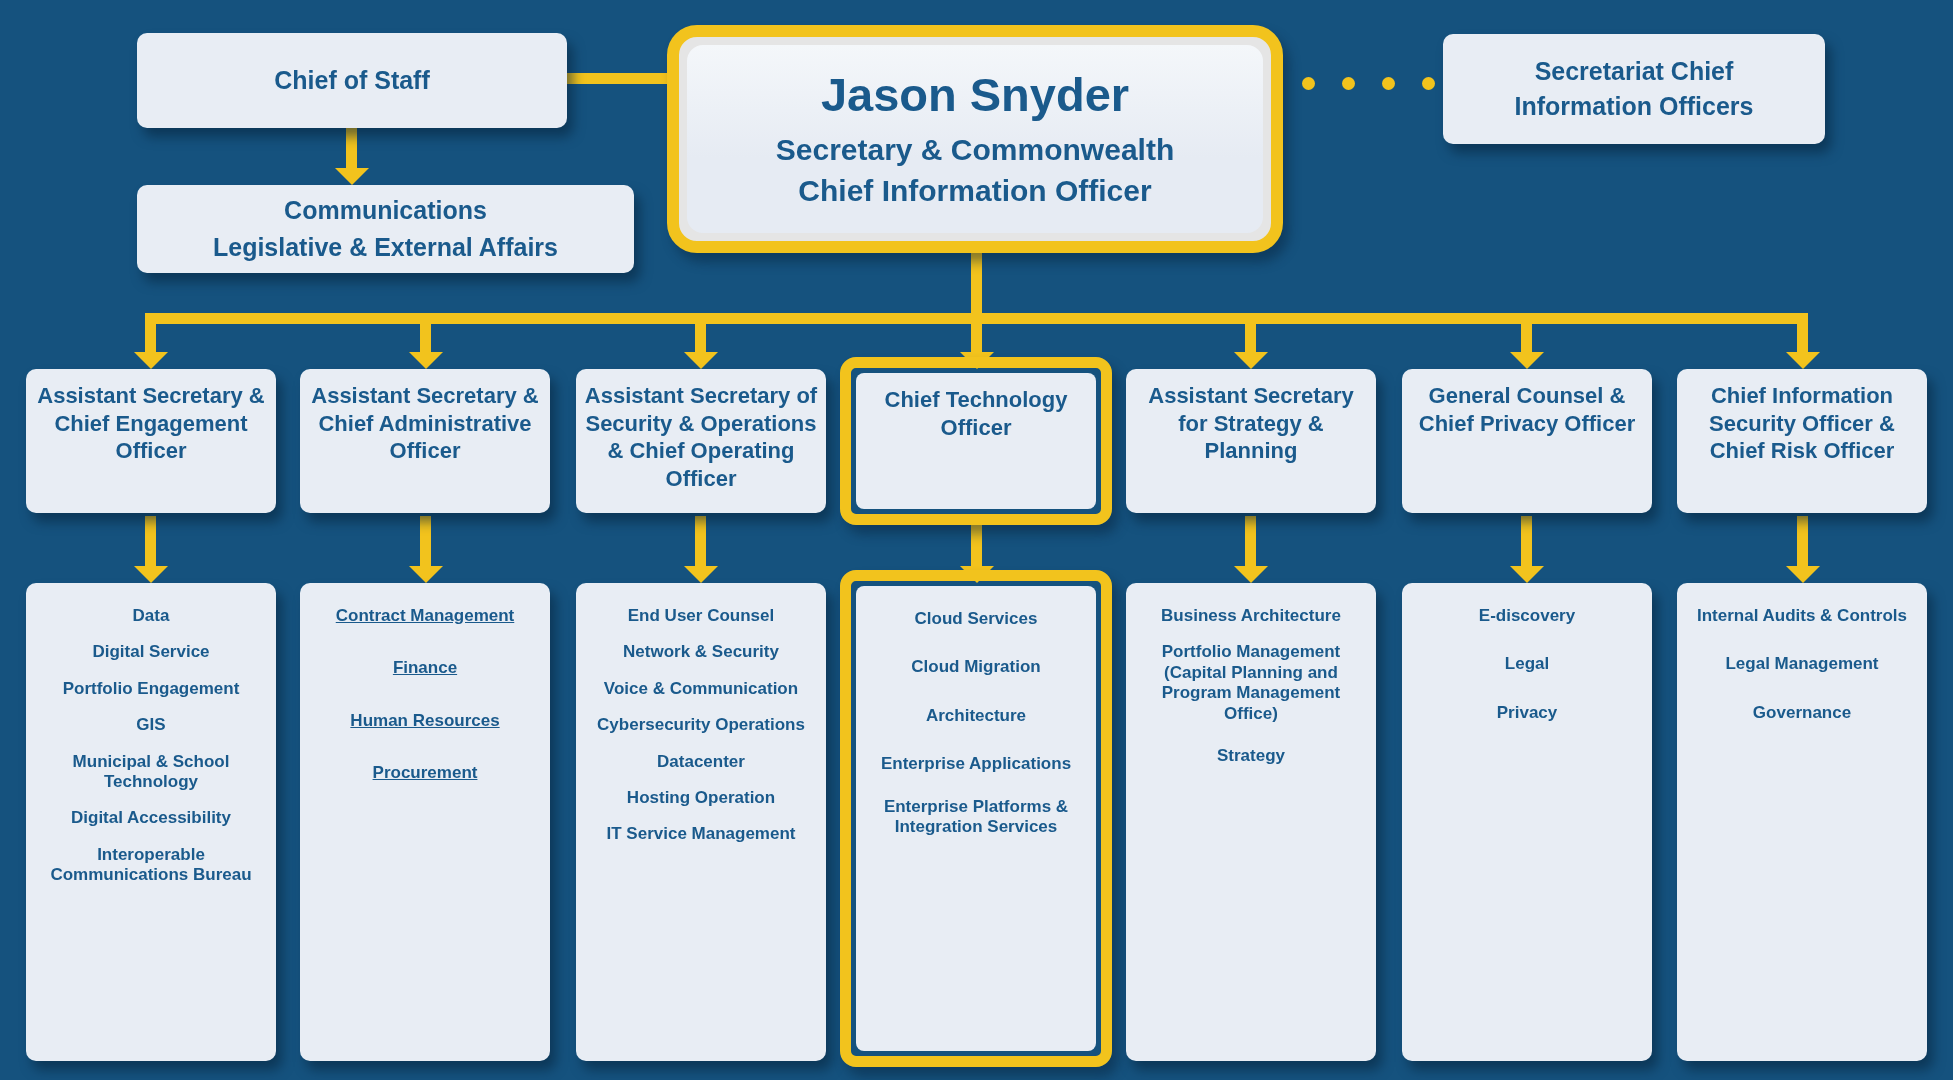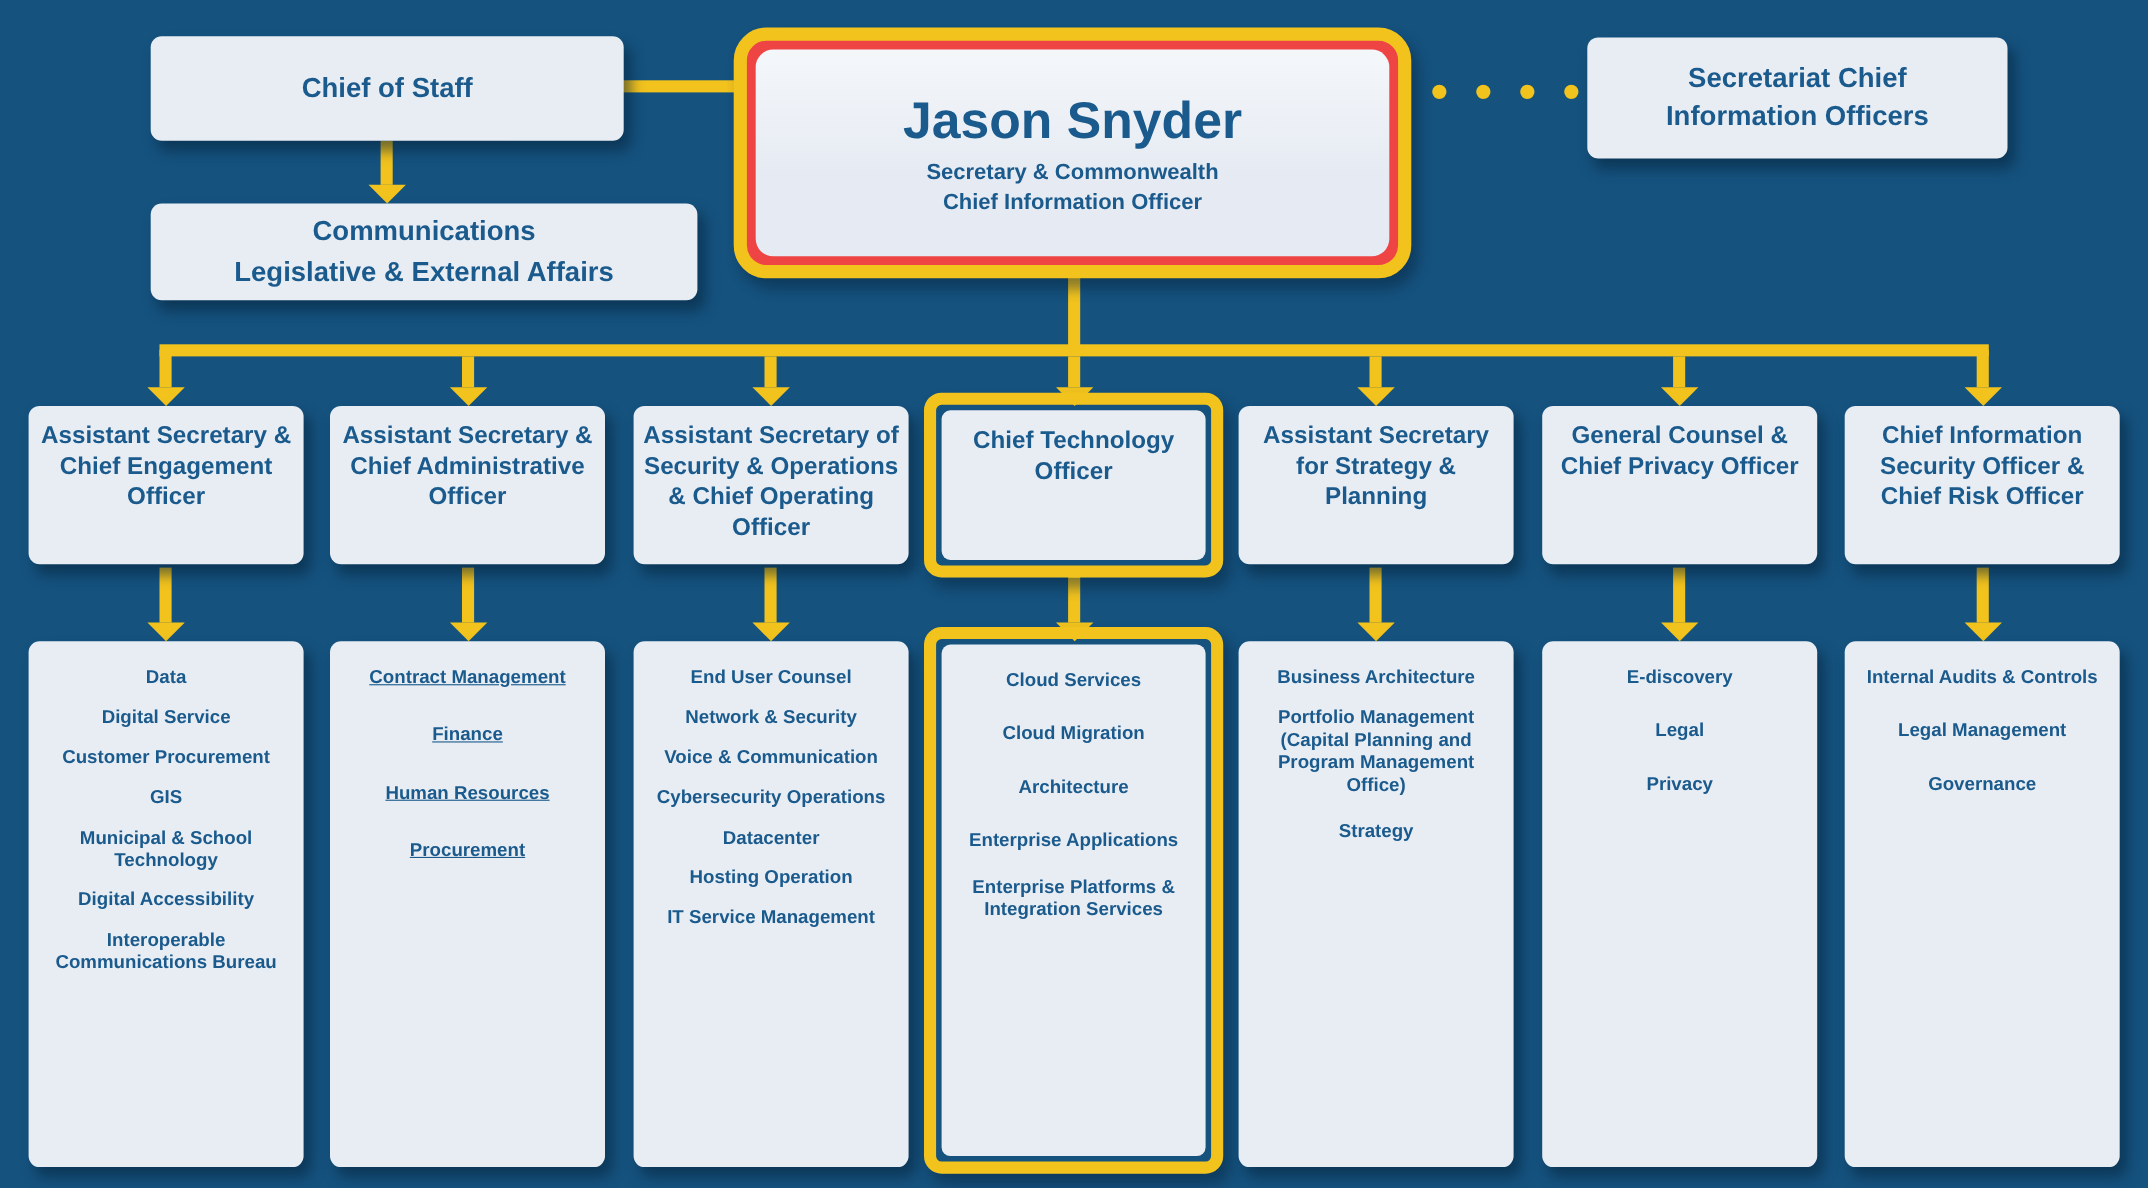--- a/index.html
+++ b/index.html
@@ -14,32 +14,32 @@
     position:absolute; background:#E8EDF4; border-radius:10px;
     box-shadow:6px 9px 12px rgba(6,34,58,.55);
     color:#1A5A8C; font-weight:bold; text-align:center;
     box-sizing:border-box;
     display:flex; flex-direction:column; align-items:center; justify-content:center;
   }
   .plain-head { font-size:25px; line-height:1.5; }
   
   .leader {
     position:absolute; left:667px; top:25px; width:616px; height:228px;
-    border:12px solid #F2C31D; border-radius:30px; background:#ef4444;
+    border:12px solid #F2C31D; border-radius:30px; background:#e5e5e5;
     padding:8px; box-sizing:border-box;
     box-shadow:6px 9px 12px rgba(6,34,58,.45);
   }
   .leader-inner {
     width:100%; height:100%; border-radius:16px;
     background:linear-gradient(180deg,#F4F7FA 0%, #E6EBF3 60%);
     display:flex; flex-direction:column; align-items:center; justify-content:center;
     text-align:center; font-weight:bold;
   }
   .leader-name { font-size:47px; margin-bottom:8px; }
-  .leader-title { font-size:20px; line-height:1.35; }
+  .leader-title { font-size:30px; line-height:1.35; }
   
   .dept-head {
     top:369px; width:250px; height:144px;
     justify-content:flex-start; padding:13px 6px 6px 6px;
     font-size:22px; line-height:1.25;
   }
   
   .dept-list {
     top:583px; width:250px; height:478px;
     justify-content:flex-start; padding:15px 11px;
@@ -138,21 +138,21 @@
   <div class="box dept-head" style="left:1402px;">
     <div>General Counsel &amp; Chief Privacy Officer</div>
   </div>
   <div class="box dept-head" style="left:1677px;">
     <div>Chief Information Security Officer &amp; Chief Risk Officer</div>
   </div>
 
   <div class="box dept-list" style="left:26px;">
     <div class="dept-item">Data</div>
     <div class="dept-item">Digital Service</div>
-    <div class="dept-item">Customer Procurement</div>
+    <div class="dept-item">Portfolio Engagement</div>
     <div class="dept-item">GIS</div>
     <div class="dept-item">Municipal &amp; School Technology</div>
     <div class="dept-item">Digital Accessibility</div>
     <div class="dept-item">Interoperable Communications Bureau</div>
   </div>
 
   <div class="box dept-list" style="left:300px;text-decoration:underline;">
     <div class="dept-item">Contract Management</div>
     <div class="dept-item" style="margin-top:24px;">Finance</div>
     <div class="dept-item" style="margin-top:24px;">Human Resources</div>

